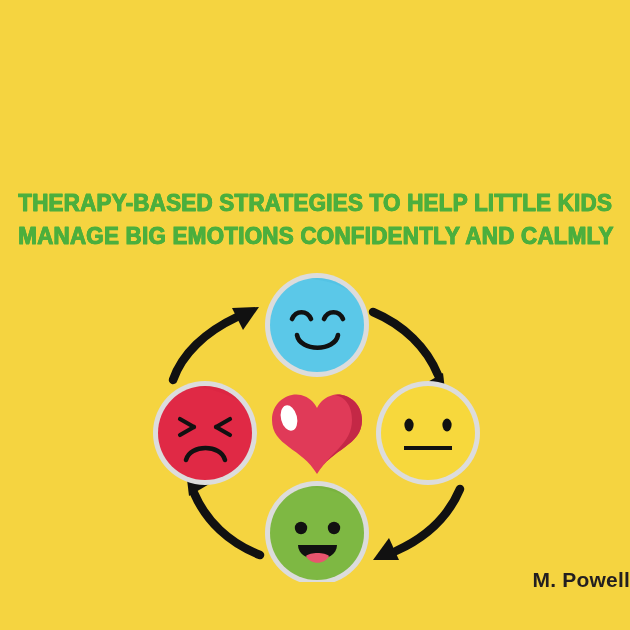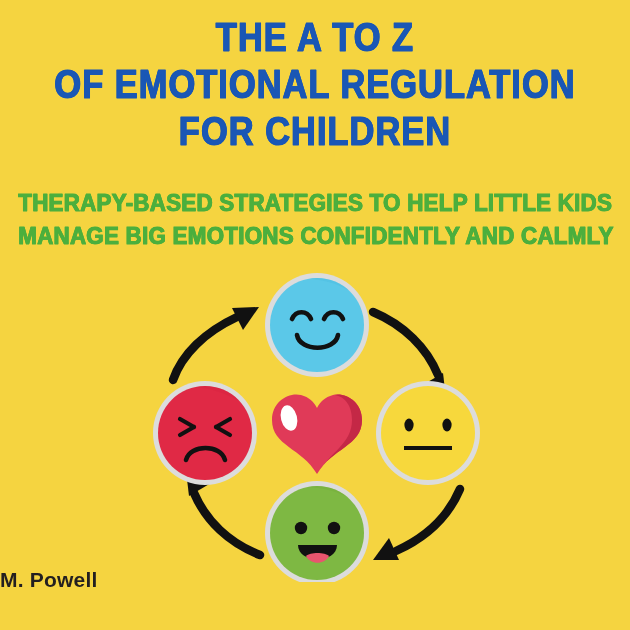--- a/index.html
+++ b/index.html
@@ -64,37 +64,32 @@
     position:absolute;
     left:0;top:262px;
     width:630px;height:320px;
   }
   .diagram svg{display:block;width:630px;height:320px;}
 
   
   .author{
     position:absolute;
     top:568px;left:0;width:630px;
-    text-align:left;
+    text-align:right;
     color:#231F20;
     font-size:21px;
     font-weight:700;
     letter-spacing:0.2px;
   }
 </style>
 </head>
 <body>
 
 <div id="cover">
 
-  <div class="title-block">
-    <span class="title-line l1">THE A TO Z</span>
-    <span class="title-line l2">OF EMOTIONAL REGULATION</span>
-    <span class="title-line l3">FOR CHILDREN</span>
-  </div>
 
   <div class="subtitle-block">
     <span class="sub-line">THERAPY-BASED STRATEGIES TO HELP LITTLE KIDS</span>
     <span class="sub-line">MANAGE BIG EMOTIONS CONFIDENTLY AND CALMLY</span>
   </div>
 
   <div class="diagram">
     <svg viewBox="0 0 630 320" xmlns="http://www.w3.org/2000/svg">
       <defs>
 

